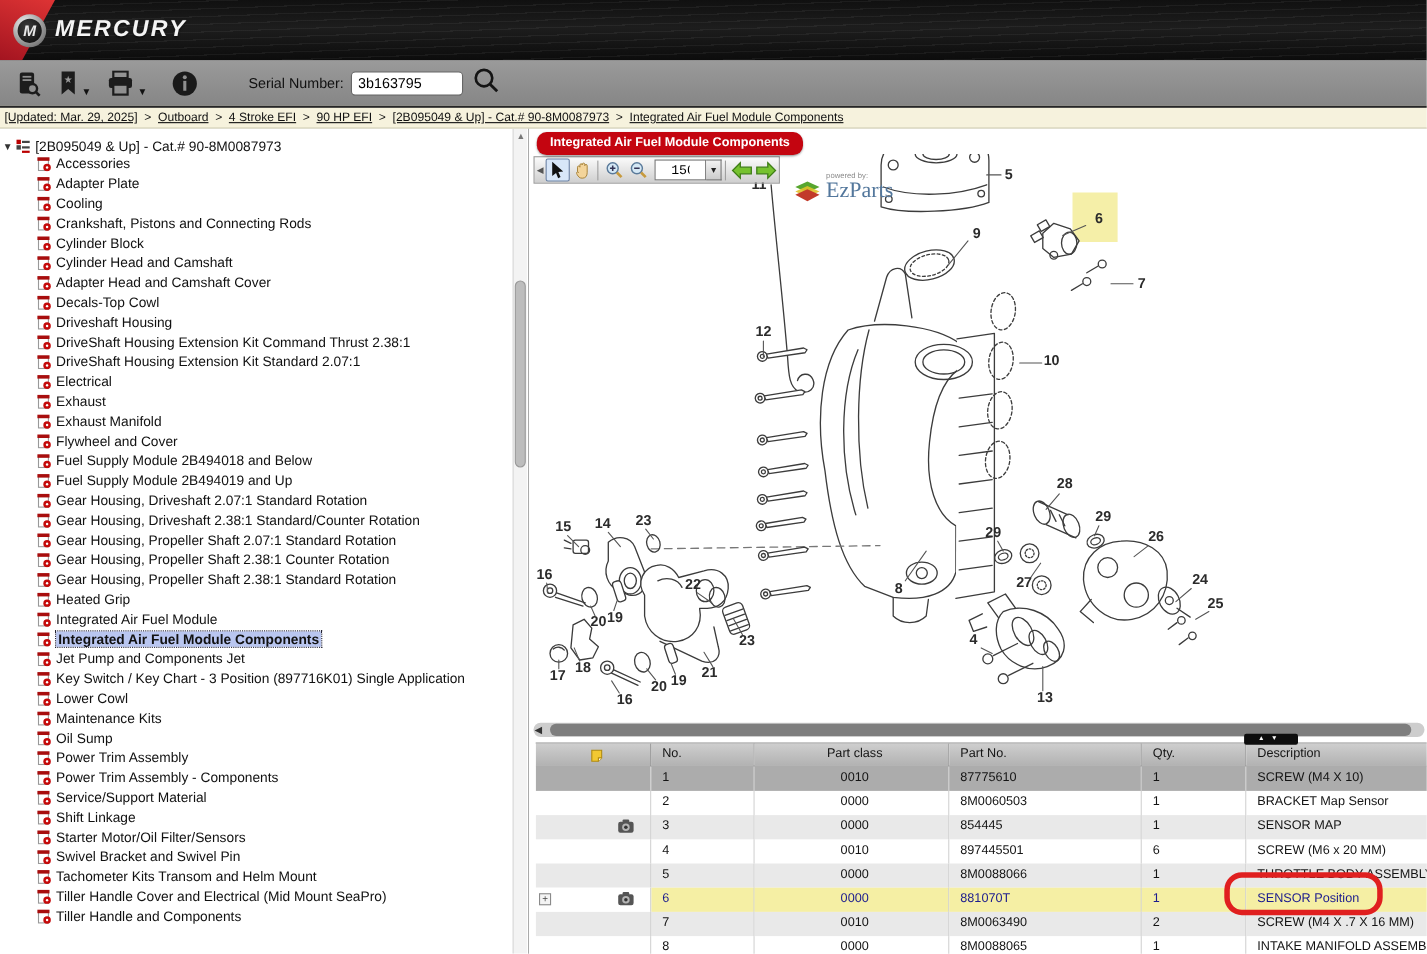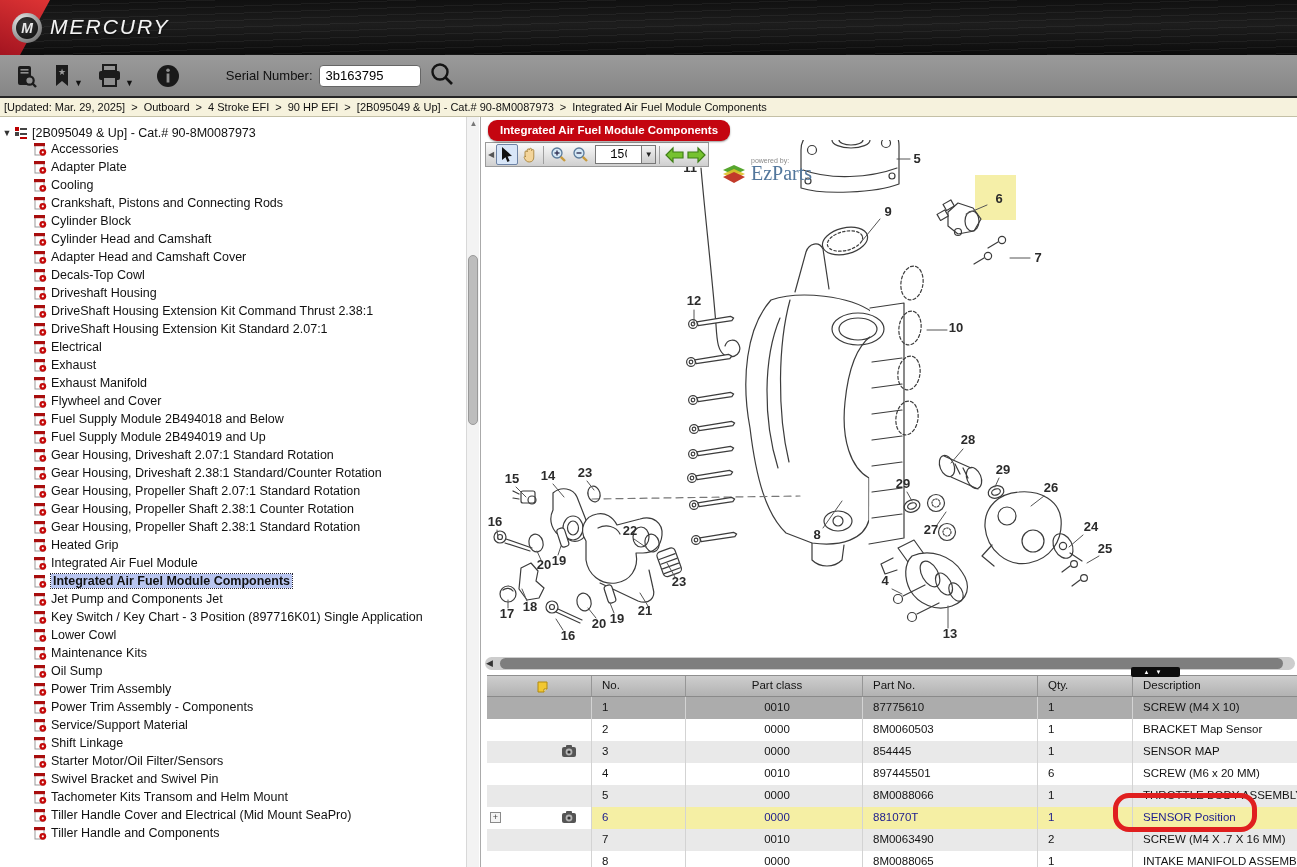--- a/index.html
+++ b/index.html
@@ -15,38 +15,38 @@
   .corner-red { position:absolute; left:0; top:0; width:58px; height:55px;
     background:linear-gradient(200deg,#e03535,#a31420);
     clip-path:polygon(0 0,50px 0,20px 55px,0 55px); }
   .merc-logo { position:absolute; left:12px; top:13px; width:30px; height:30px;
     border-radius:50%; background:radial-gradient(circle at 35% 30%,#f2f2f2,#9a9a9a 55%,#555);
     display:flex; align-items:center; justify-content:center; }
   .merc-logo .inner { width:22px; height:22px; border-radius:50%;
     background:radial-gradient(circle at 40% 35%,#3a3a3a,#0b0b0b); color:#e8e8e8;
     font-weight:bold; font-style:italic; font-size:14px; text-align:center; line-height:22px; }
   .merc-word { position:absolute; left:50px; top:15px; color:#f4f4f4;
-    font-size:21px; font-weight:normal; font-style:italic; letter-spacing:2px;
+    font-size:21px; font-weight:bold; font-style:italic; letter-spacing:2px;
     text-shadow:0 1px 2px #000, 0 0 1px #888; }
 
   
   .toolbar { position:absolute; left:0; top:55px; width:1297px; height:41px;
     background:linear-gradient(180deg,#9a9a9a,#868686); display:flex; align-items:center; }
   .tbtn { display:flex; align-items:flex-end; margin-left:14px; cursor:pointer; }
   .caret { font-size:9px; color:#111; margin-left:2px; line-height:10px; }
   .serial-label { margin-left:46px; font-size:13px; color:#111; }
   .serial-input { margin-left:6px; width:102px; height:22px; border:1px solid #666;
     border-radius:4px; font-size:13px; padding:0 6px; font-family:"Liberation Sans",sans-serif; }
   .search-glass { margin-left:8px; cursor:pointer; }
 
   
   .breadcrumb { position:absolute; left:0; top:96px; width:1297px; height:21px;
     background:#f6f2dd; border-top:2px solid #262626; border-bottom:1px solid #c4c0a6;
     font-size:11px; color:#111; padding:3px 0 0 4px; white-space:nowrap; }
-  .breadcrumb a { color:#111; cursor:pointer; }
+  .breadcrumb a { color:#111; text-decoration:underline; cursor:pointer; }
   .breadcrumb .sep { text-decoration:none; padding:0 3px; }
 
   
   .sidebar { position:absolute; left:0; top:117px; width:481px; height:750px;
     background:#fff; overflow:hidden; border-right:1px solid #aaa; }
   .tree { position:absolute; left:0; top:6px; width:462px; }
   .tree-root { display:flex; align-items:center; height:19px; font-size:12.5px; color:#111; }
   .tree-root .tcaret { width:14px; font-size:9px; color:#333; text-align:center; cursor:pointer; }
   .tree-item { display:flex; align-items:flex-start; height:18px; font-size:12.5px;
     color:#111; padding-left:33px; cursor:pointer; white-space:nowrap; }

